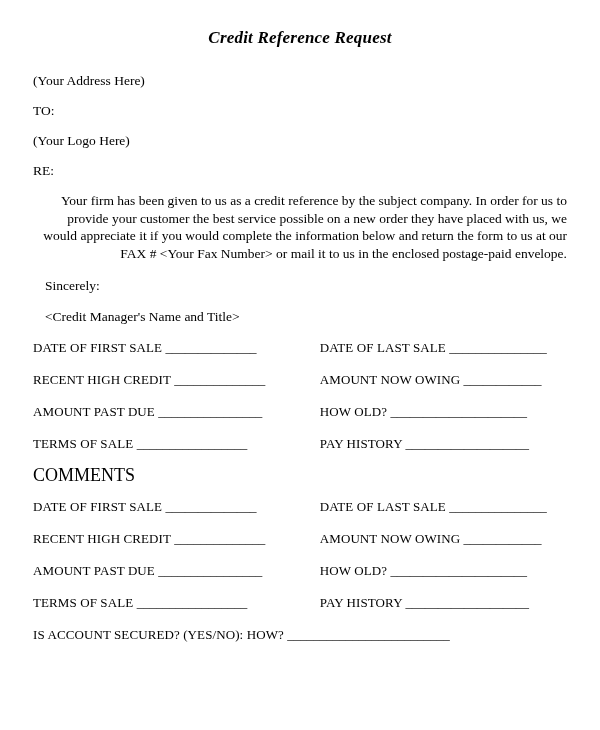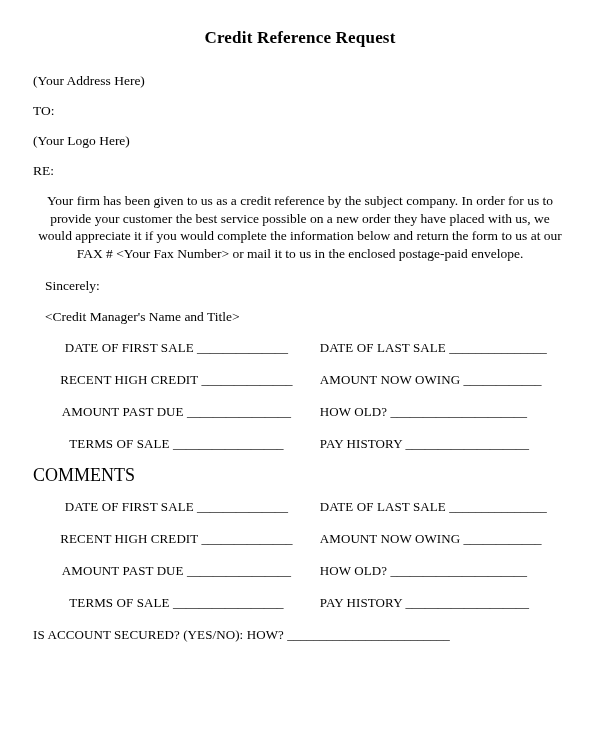--- a/index.html
+++ b/index.html
@@ -21,48 +21,48 @@
     height: 730px;
     padding: 16px 33px 20px 33px;
     background: #ffffff;
   }
   .doc-title {
     text-align: center;
     font-size: 17px;
     font-weight: bold;
     margin: 12px 0 24px 0;
     letter-spacing: 0.2px;
+    font-style: italic;
   }
   .hline {
     line-height: 17px;
     margin: 0 0 13px 0;
     white-space: nowrap;
   }
   .para {
     line-height: 17.5px;
     margin: 4px 0 15px 0;
-    text-align: center;
+    text-align: right;
   }
   .sig-line {
     line-height: 17px;
     margin: 14px 0 14px 12px;
   }
   .form-row {
     display: flex;
     flex-direction: row;
     align-items: baseline;
     line-height: 17px;
     margin: 0 0 15px 0;
     font-size: 13px;
   }
   .form-col-left {
     width: 53.7%;
     white-space: nowrap;
     overflow: hidden;
-    text-align: center;
   }
   .form-col-right {
     width: 46.3%;
     white-space: nowrap;
     overflow: hidden;
   }
   .form-full {
     width: 100%;
     white-space: nowrap;
     overflow: hidden;

